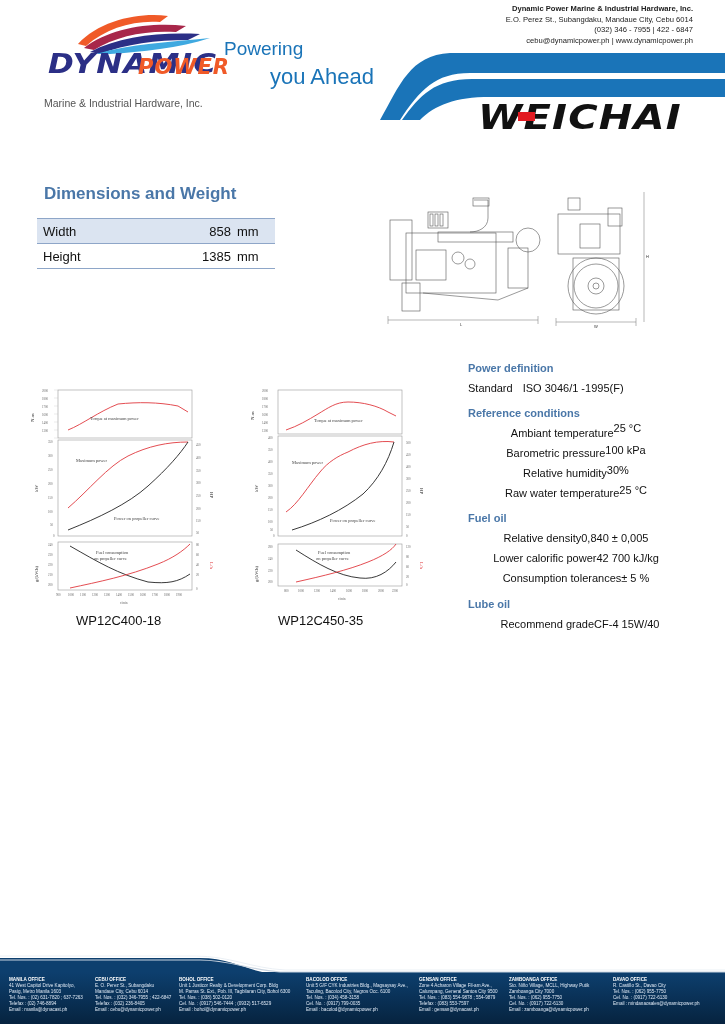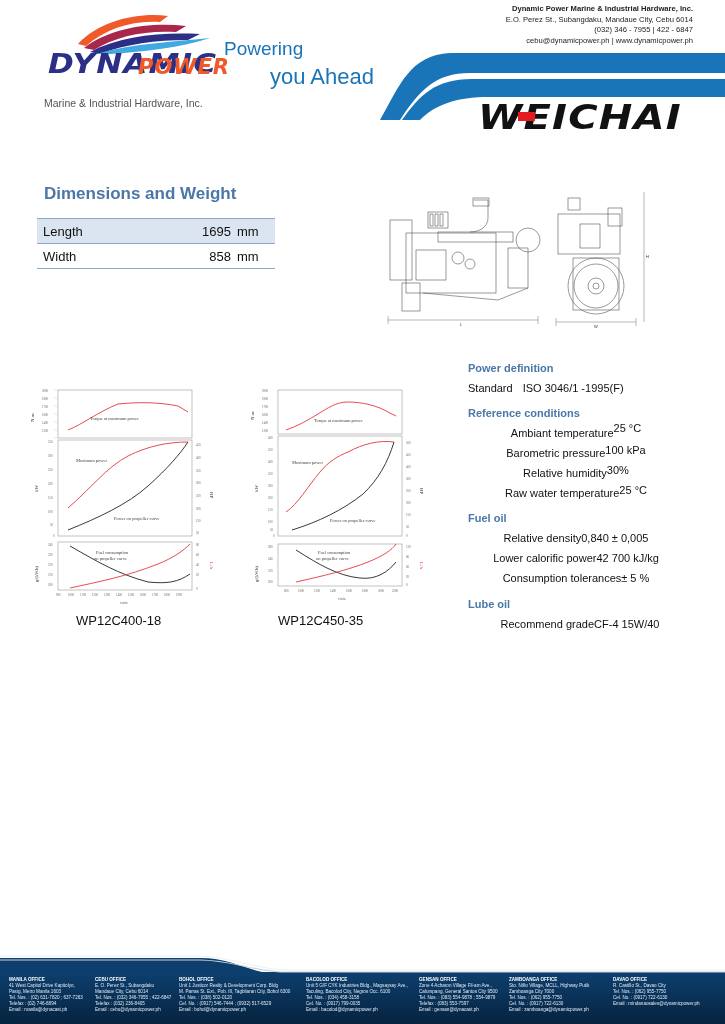--- a/index.html
+++ b/index.html
@@ -79,28 +79,28 @@
 </svg>
 
 <div class="weichai">
   <span>WEICHAI</span>
 </div>
 <div style="position:absolute;left:518px;top:112px;width:17px;height:9px;background:#e21b22;"></div>
 
 <div class="dim-title">Dimensions and Weight</div>
 <table class="dim-table">
   <tbody>
-      <tr>
-    <td>Length</td>
-    <td class="val">1695</td>
+  <tr>
+    <td>Width</td>
+    <td class="val">858</td>
     <td class="unit">mm</td>
   </tr>
   <tr>
-    <td>Width</td>
-    <td class="val">858</td>
+    <td>Height</td>
+    <td class="val">1385</td>
     <td class="unit">mm</td>
   </tr>
 </tbody>
   </table>
 
 <svg class="drawing" width="280" height="140" viewBox="0 0 280 140" fill="none" stroke="#555" stroke-width="0.6">
 
   <rect x="12" y="32" width="22" height="60"></rect>
   <rect x="28" y="45" width="90" height="60"></rect>
   <rect x="50" y="24" width="20" height="16"></rect>

